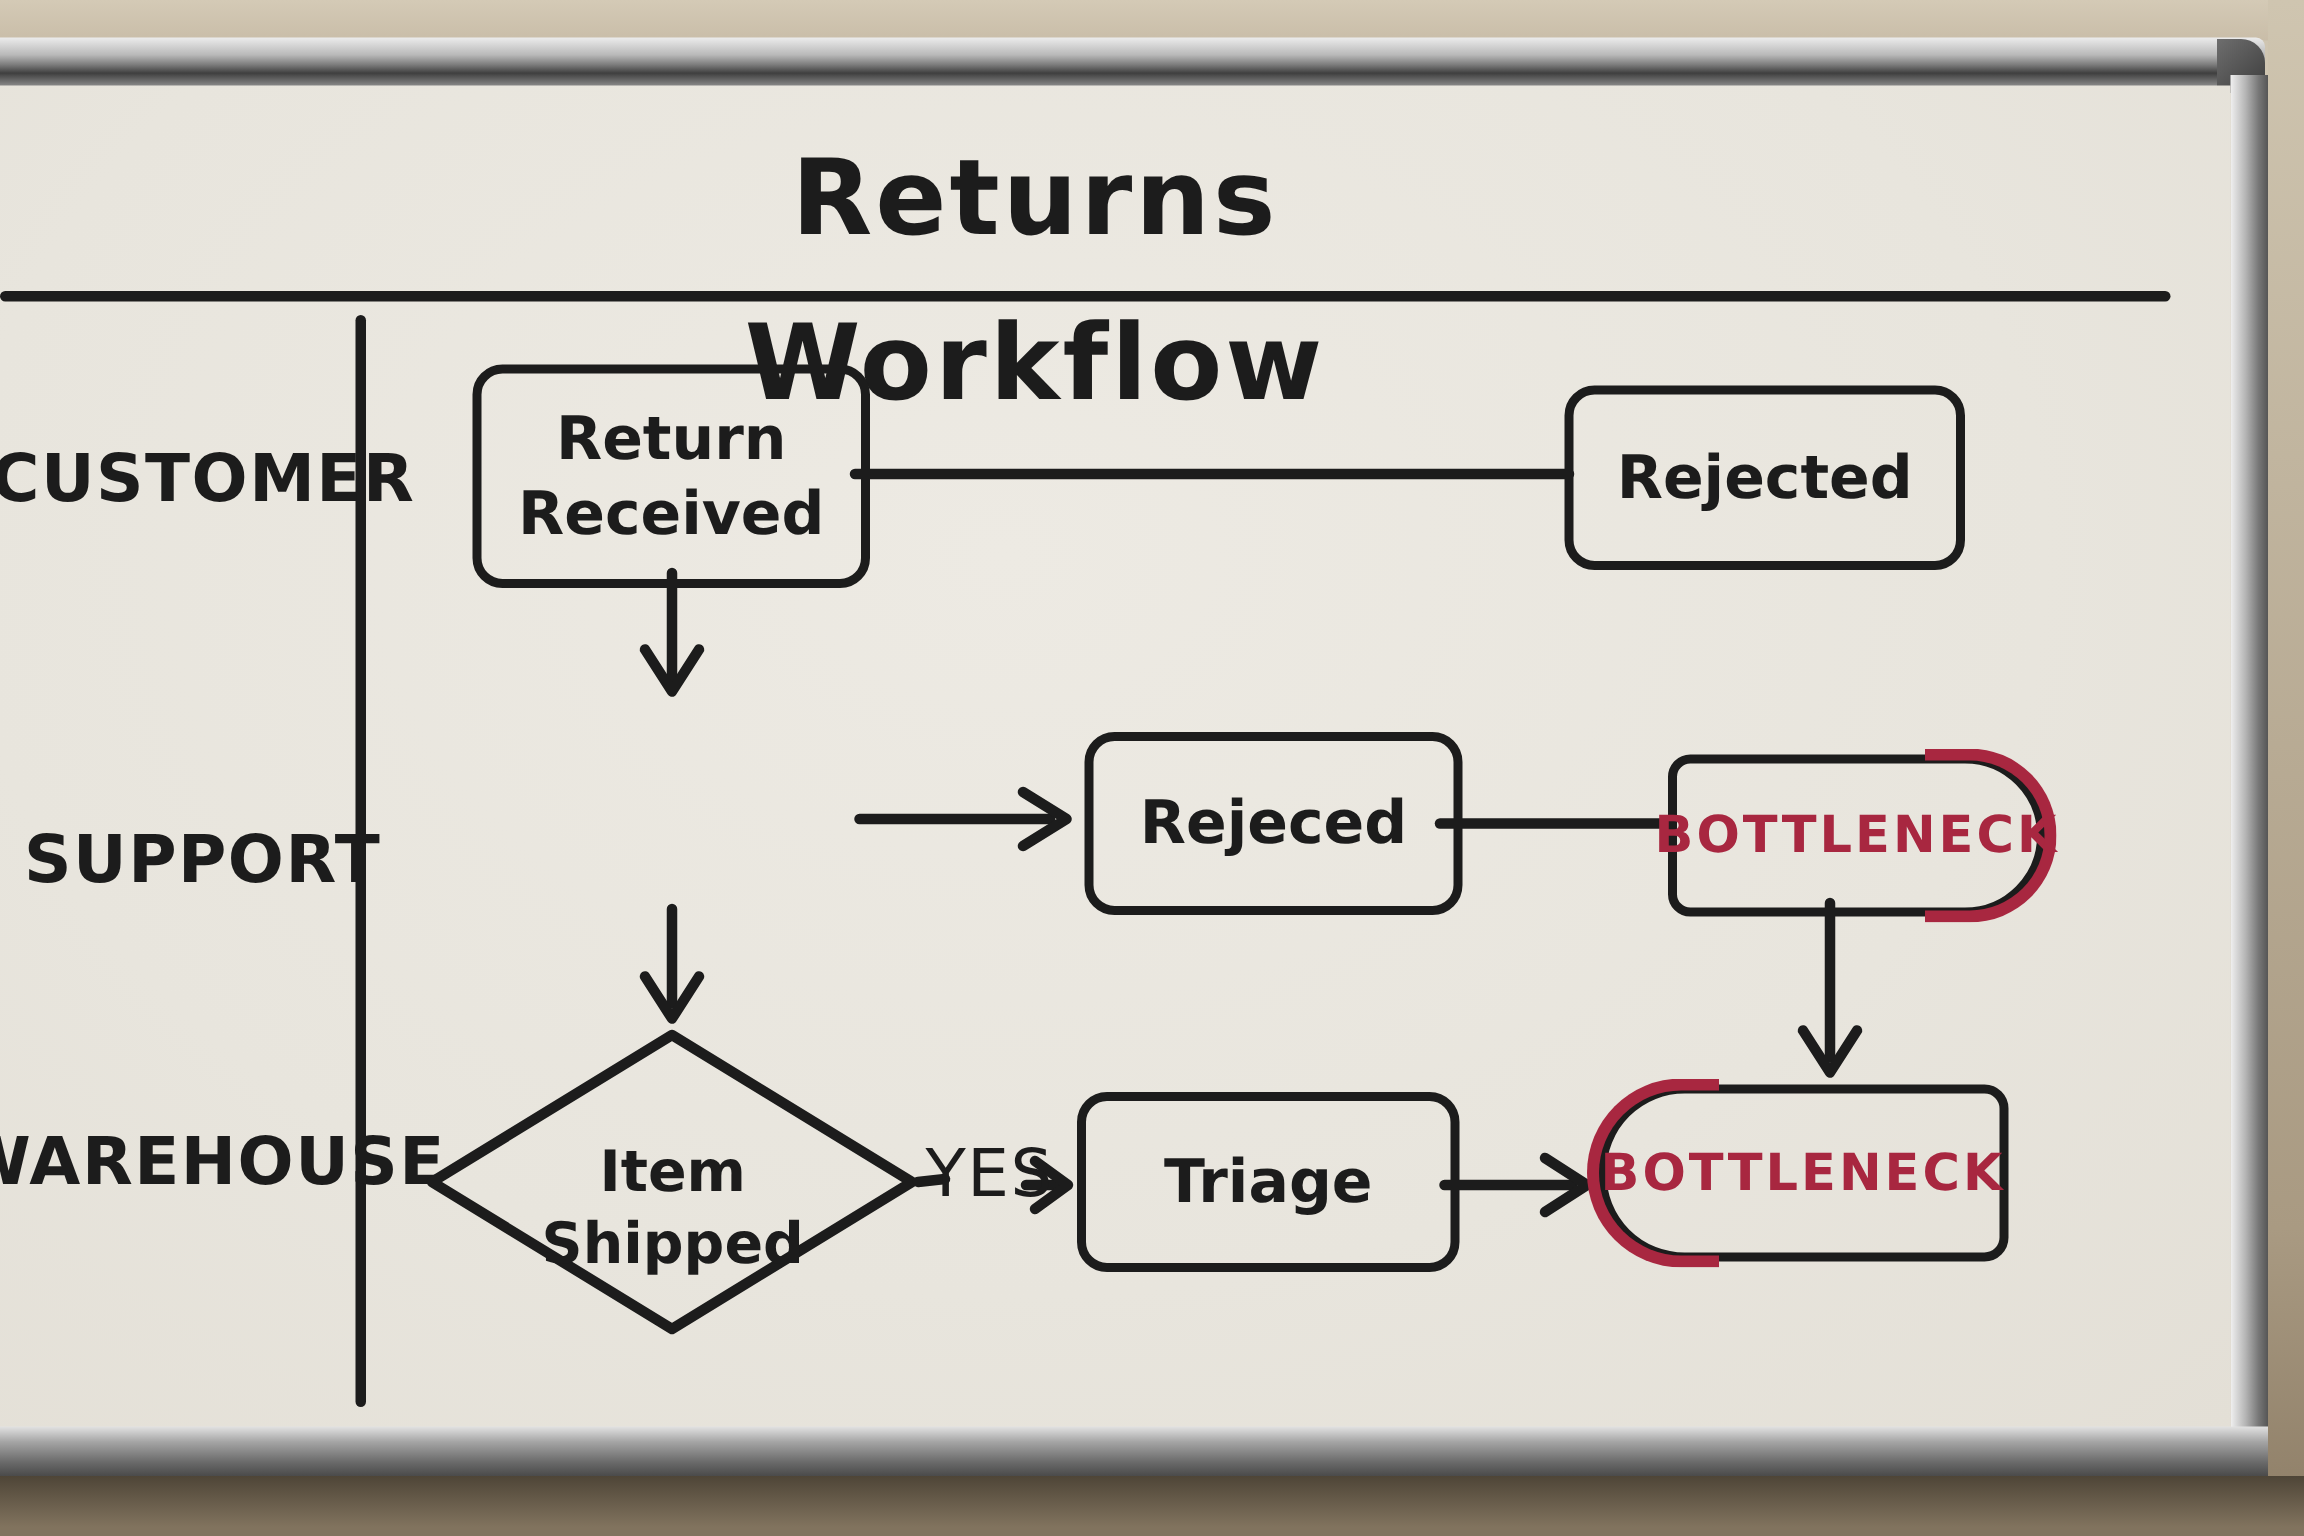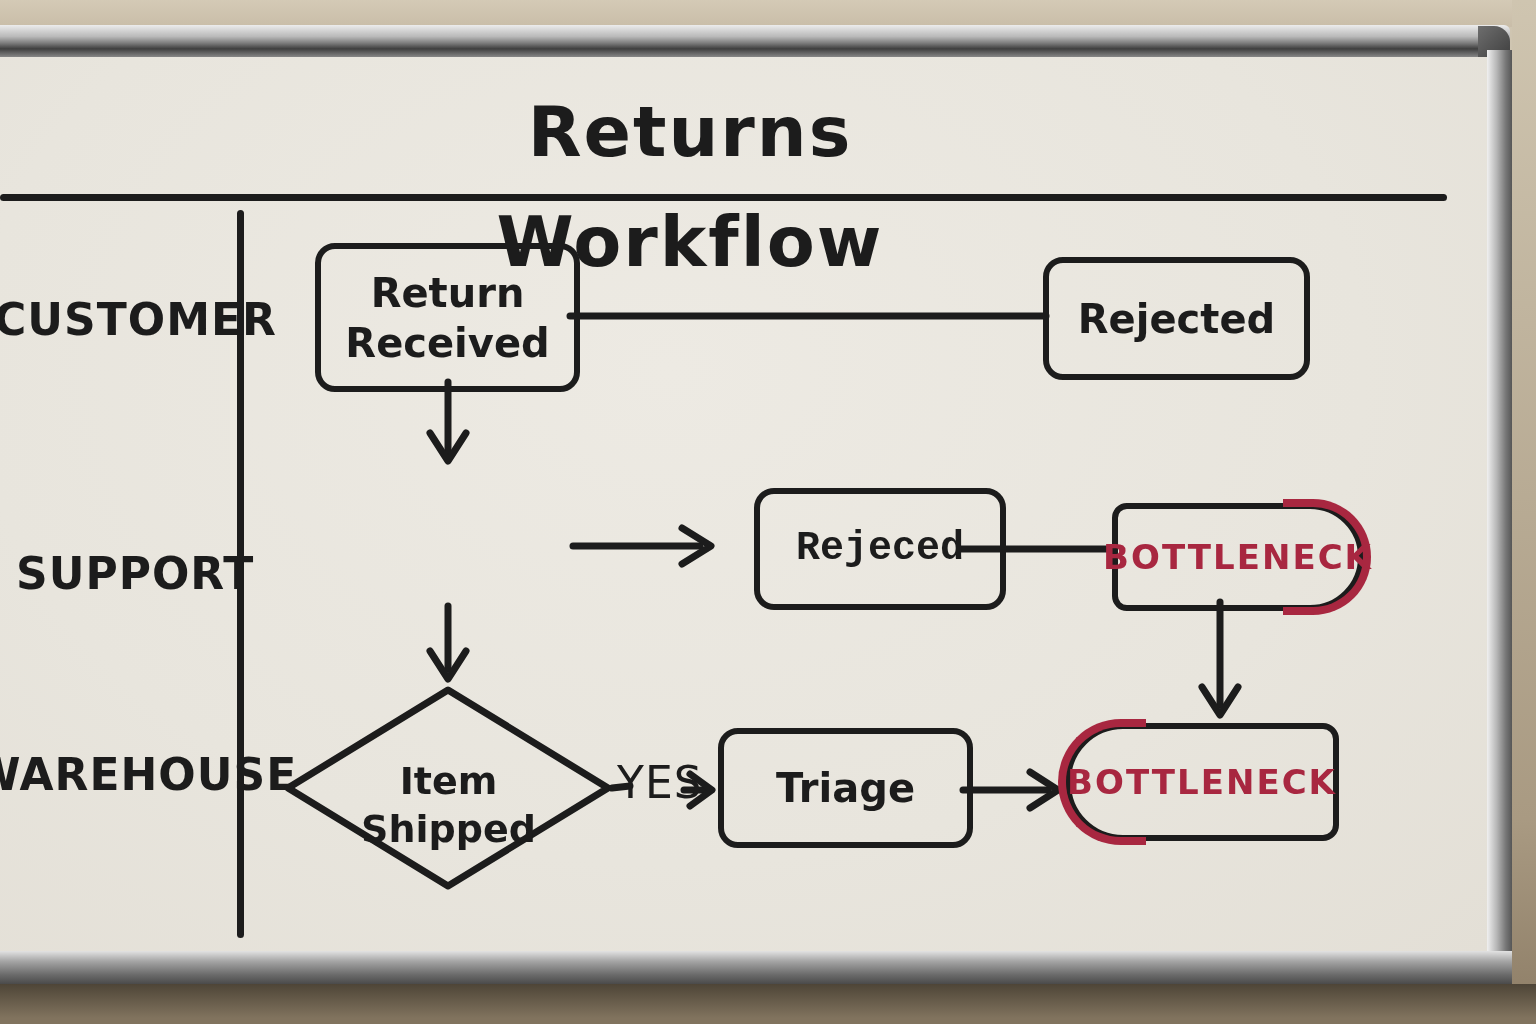--- a/index.html
+++ b/index.html
@@ -43,21 +43,21 @@
   .lane-customer{left:-6px;top:237px;}
   .lane-support{left:16px;top:465px;margin-top:26px;}
   .lane-warehouse{left:-28px;top:692px;}
 
   .node{position:absolute;border:6px solid var(--ink);border-radius:20px;
         display:flex;align-items:center;justify-content:center;text-align:center;
         color:var(--ink);font-weight:bold;font-size:40px;line-height:1.25;}
   .n-received   {left:315px;top:186px;width:253px;height:137px;}
   .n-rejected   {left:1043px;top:200px;width:255px;height:111px;}
   .n-authorized {left:315px;top:416px;width:254px;height:131px;font-size:37px;}
-  .n-rejeced    {left:754px;top:431px;width:240px;height:110px;font-family:Liberation Mono, monospace;}
+  .n-rejeced    {left:723px;top:431px;width:240px;height:110px;}
   .n-triage     {left:718px;top:671px;width:243px;height:108px;}
 
   .n-bottleneck1{left:1112px;top:446px;width:240px;height:96px;
                  border-radius:16px 58px 58px 16px;font-size:34px;
                  color:var(--red);letter-spacing:2px;}
   .n-bottleneck2{left:1065px;top:666px;width:262px;height:106px;
                  border-radius:58px 16px 16px 58px;font-size:34px;
                  color:var(--red);letter-spacing:2px;}
   .red-arc{position:absolute;pointer-events:none;}
   .arc-right{top:-10px;bottom:-10px;right:-13px;width:80px;

